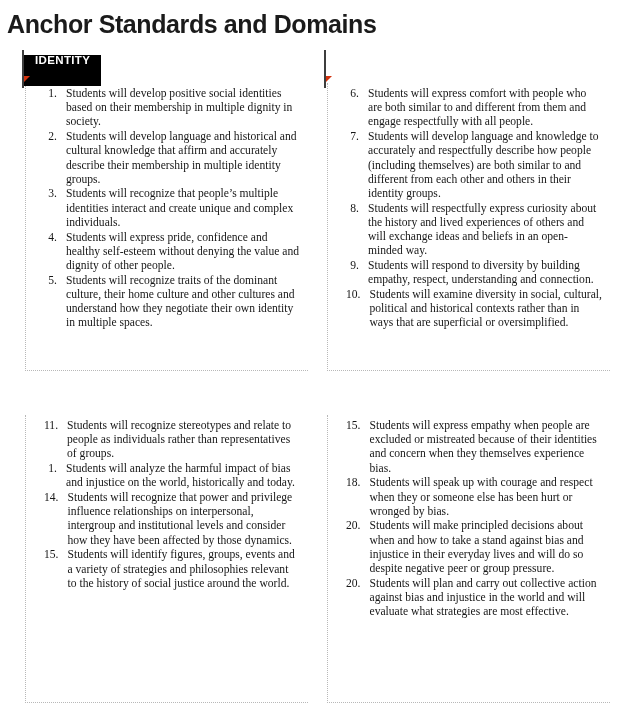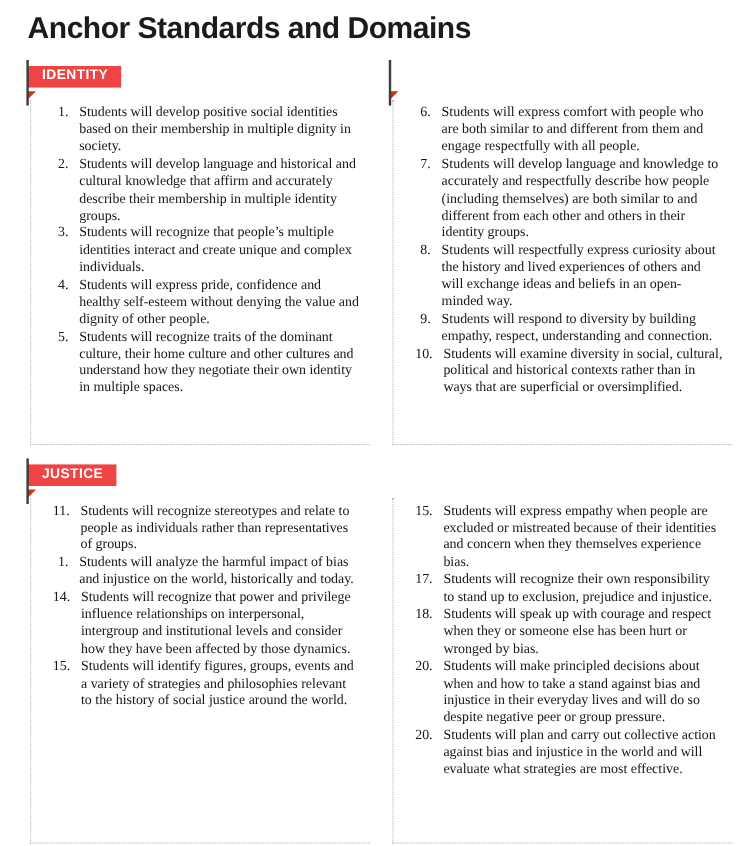--- a/index.html
+++ b/index.html
@@ -19,21 +19,21 @@
   }
 
   
   .page-title {
     font-family: "Liberation Sans", "DejaVu Sans", sans-serif;
     font-weight: bold;
     font-size: 25px;
     letter-spacing: -0.4px;
     color: #1b1b1b;
     margin: 0;
-    padding: 11px 0 0 23px;
+    padding: 11px 0 0 7px;
     line-height: 1.1;
   }
 
   
   .domains-grid {
     position: absolute;
     top: 49px;
     left: 0;
     width: 623px;
     display: grid;
@@ -62,25 +62,25 @@
     top: 1px;
     width: 2px;
     height: 38px;
     background: #3d3d3d;
     z-index: 3;
   }
   .ribbon {
     position: absolute;
     left: 1px;
     top: 6px;
-    height: 18px;
-    background: #ef4444;
+    height: 31px;
+    background: #000000;
     padding: 0 11px 0 12px;
     display: flex;
-    align-items: center;
+    align-items: flex-start;
     z-index: 2;
   }
   .ribbon-label {
     font-family: "Liberation Sans", "DejaVu Sans", sans-serif;
     font-weight: bold;
     font-size: 11.5px;
     letter-spacing: 0.35px;
     color: #ffffff;
     line-height: 1;
     white-space: nowrap;
@@ -202,27 +202,20 @@
         </li>
         <li class="std-item">
           <span class="std-num">10.</span>
           <span class="std-text">Students will examine diversity in social, cultural, political and historical contexts rather than in ways that are superficial or oversimplified.</span>
         </li>
       </ol>
     </div>
   </section>
 
   <section class="domain-panel col-left">
-    <div class="ribbon-wrap">
-      <span class="ribbon-pole"></span>
-      <span class="ribbon">
-        <span class="ribbon-label">JUSTICE</span>
-      </span>
-      <span class="ribbon-fold"></span>
-    </div>
     <div class="dotted-box">
       <ol class="std-list">
         <li class="std-item">
           <span class="std-num">11.</span>
           <span class="std-text">Students will recognize stereotypes and relate to people as individuals rather than representatives of groups.</span>
         </li>
         <li class="std-item">
           <span class="std-num">1.</span>
           <span class="std-text">Students will analyze the harmful impact of bias and injustice on the world, historically and today.</span>
         </li>
@@ -239,24 +232,20 @@
   </section>
 
   <section class="domain-panel col-right">
     <div class="dotted-box">
       <ol class="std-list">
         <li class="std-item">
           <span class="std-num">15.</span>
           <span class="std-text">Students will express empathy when people are excluded or mistreated because of their identities and concern when they themselves experience bias.</span>
         </li>
         <li class="std-item">
-          <span class="std-num">17.</span>
-          <span class="std-text">Students will recognize their own responsibility to stand up to exclusion, prejudice and injustice.</span>
-        </li>
-        <li class="std-item">
           <span class="std-num">18.</span>
           <span class="std-text">Students will speak up with courage and respect when they or someone else has been hurt or wronged by bias.</span>
         </li>
         <li class="std-item">
           <span class="std-num">20.</span>
           <span class="std-text">Students will make principled decisions about when and how to take a stand against bias and injustice in their everyday lives and will do so despite negative peer or group pressure.</span>
         </li>
         <li class="std-item">
           <span class="std-num">20.</span>
           <span class="std-text">Students will plan and carry out collective action against bias and injustice in the world and will evaluate what strategies are most effective.</span>

